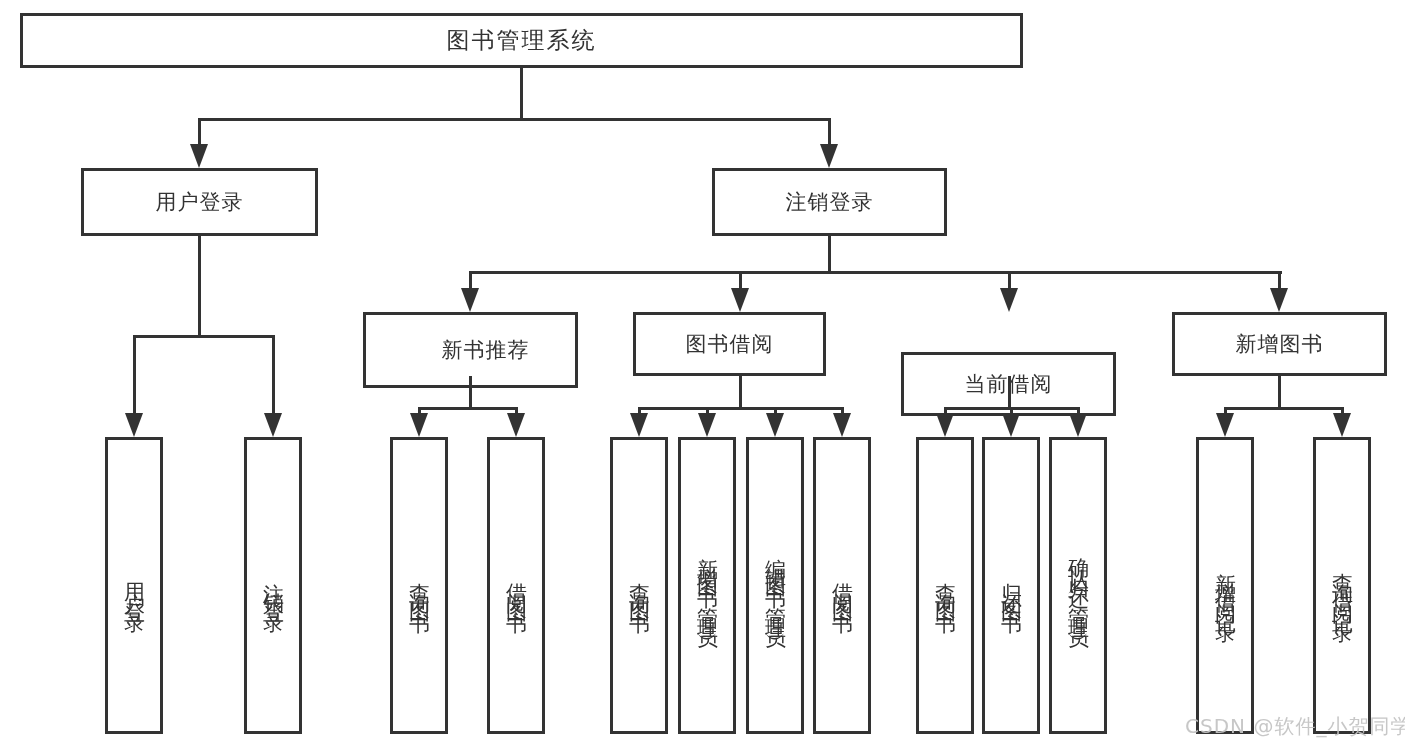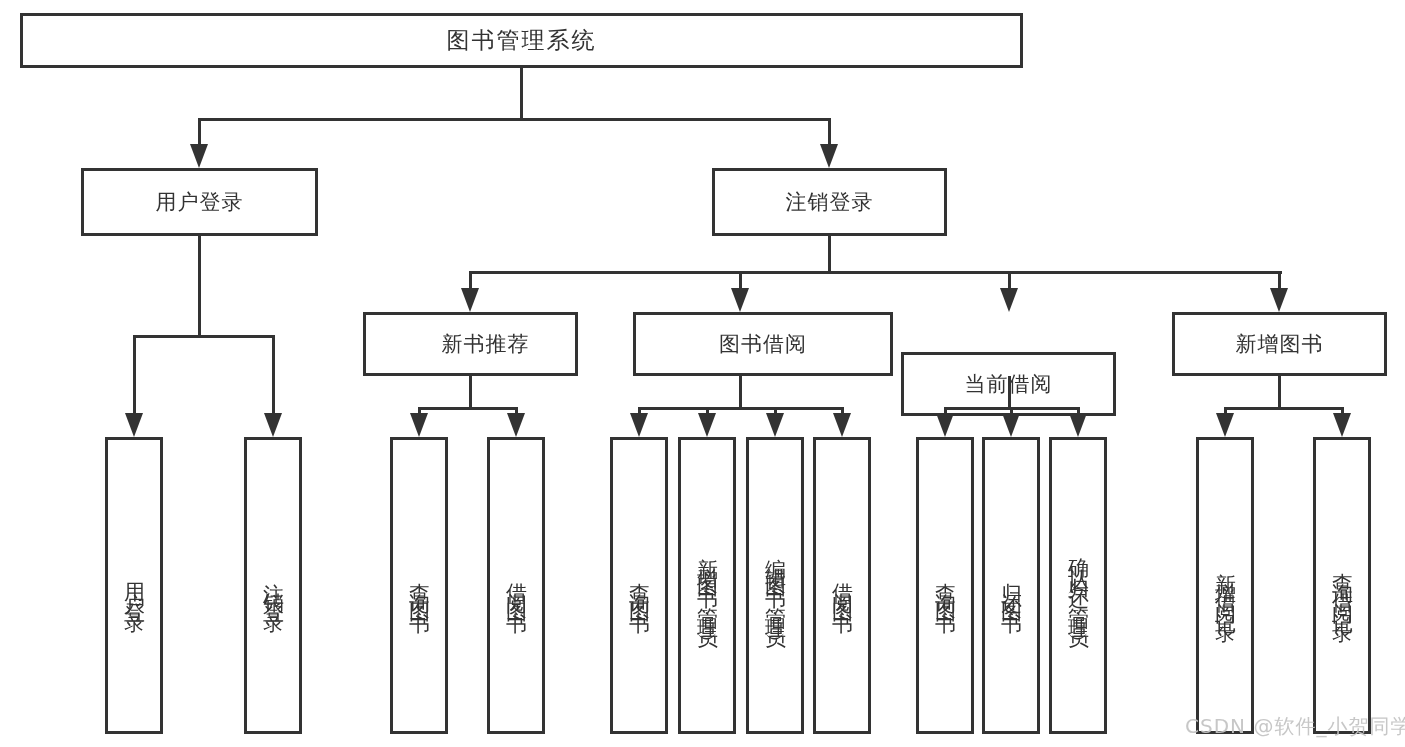--- a/index.html
+++ b/index.html
@@ -85,24 +85,24 @@
   <div class="hline" style="left:469px; top:271px; width:813px;"></div>
   <div class="vline" style="left:469px; top:271px; height:20px;"></div>
   <div class="arrow" style="left:461px; top:288px;"></div>
   <div class="vline" style="left:739px; top:271px; height:20px;"></div>
   <div class="arrow" style="left:731px; top:288px;"></div>
   <div class="vline" style="left:1008px; top:271px; height:20px;"></div>
   <div class="arrow" style="left:1000px; top:288px;"></div>
   <div class="vline" style="left:1278px; top:271px; height:20px;"></div>
   <div class="arrow" style="left:1270px; top:288px;"></div>
 
-  <div class="node hnode" style="left:363px; top:312px; width:215px; height:64px;padding-left:30px;">
+  <div class="node hnode" style="left:363px; top:312px; width:215px; height:76px;padding-left:30px;">
     <span>新书推荐</span>
   </div>
-  <div class="node hnode" style="left:633px; top:312px; width:260px; height:64px;">
+  <div class="node hnode" style="left:633px; top:312px; width:193px; height:64px;">
     <span>图书借阅</span>
   </div>
   <div class="node hnode" style="left:901px; top:312px; width:215px; height:64px;margin-top:40px;">
     <span>当前借阅</span>
   </div>
   <div class="node hnode" style="left:1172px; top:312px; width:215px; height:64px;">
     <span>新增图书</span>
   </div>
 
   <div class="vline" style="left:469px; top:376px; height:33px;"></div>

